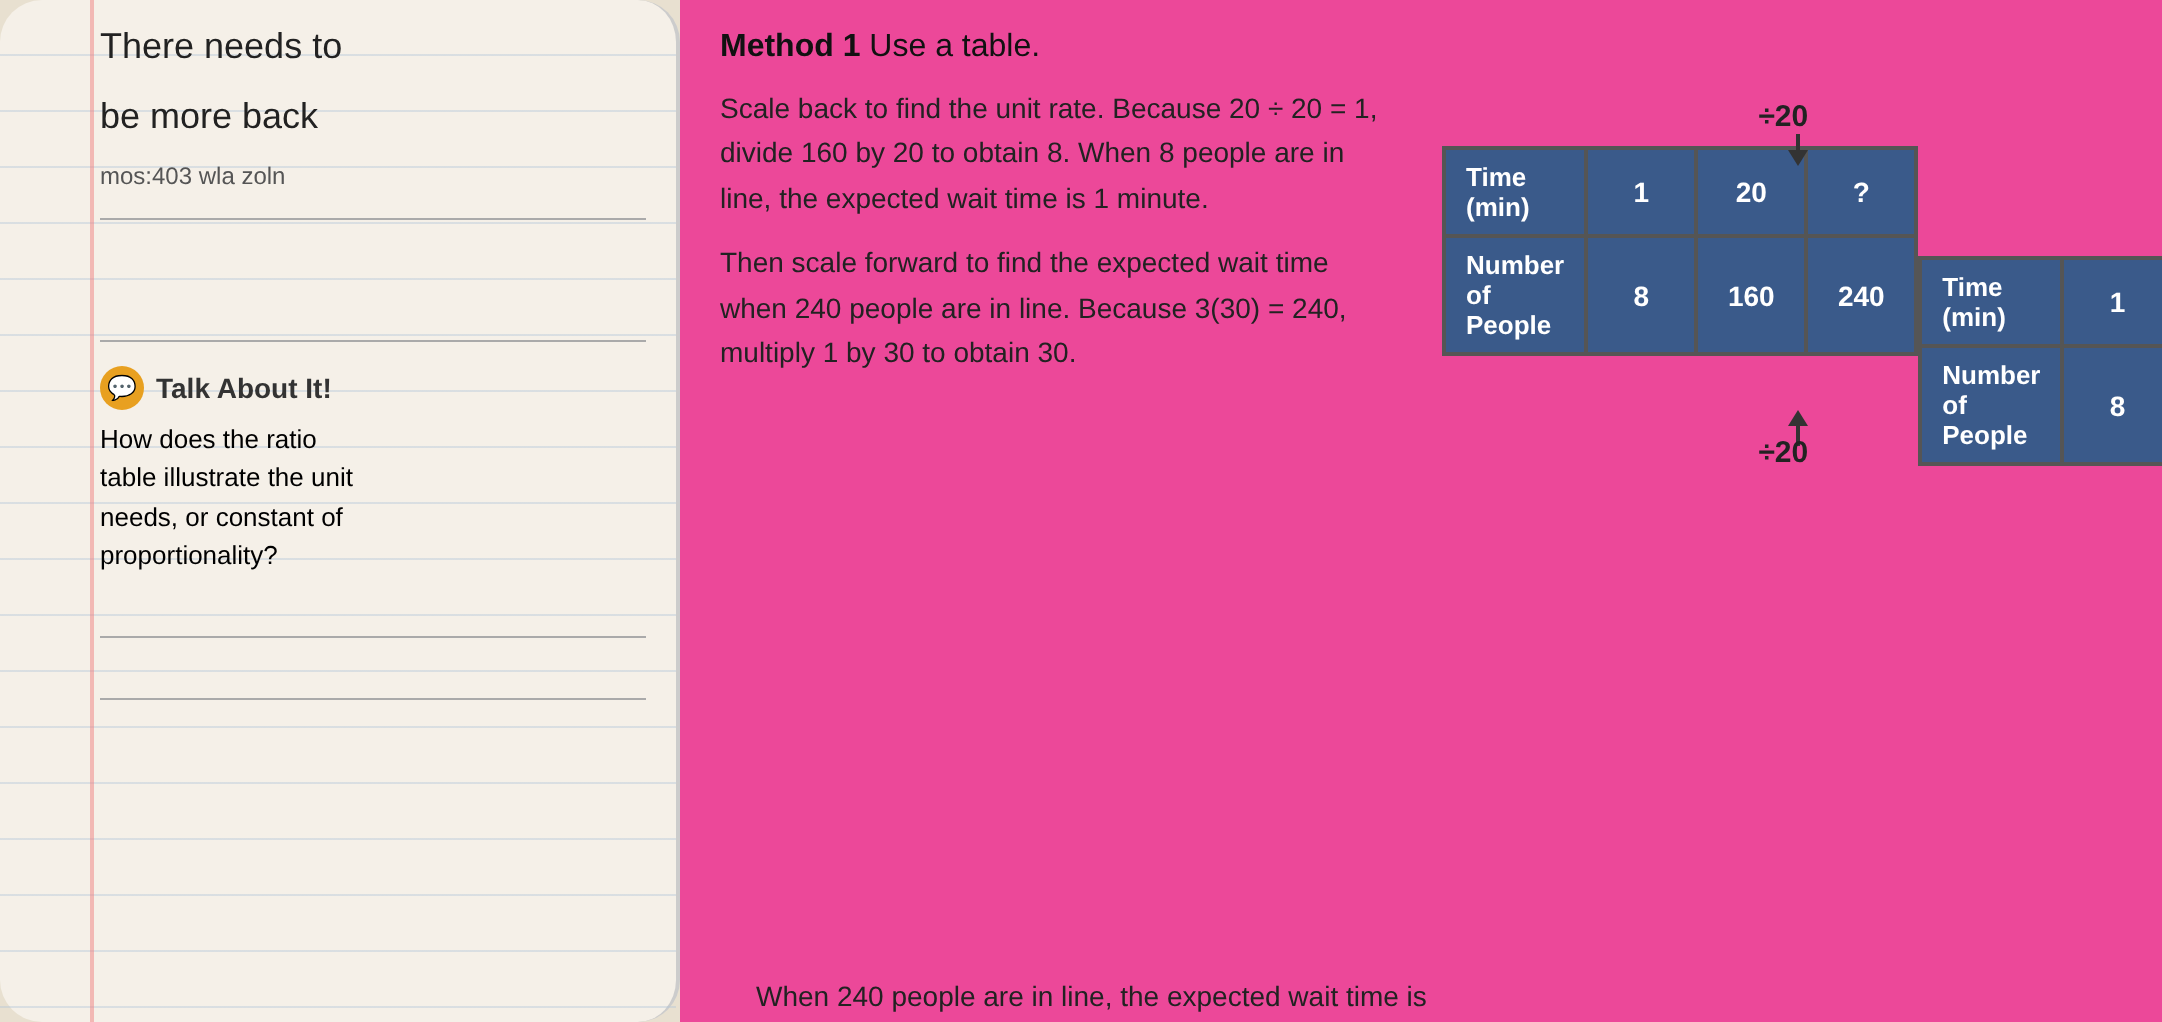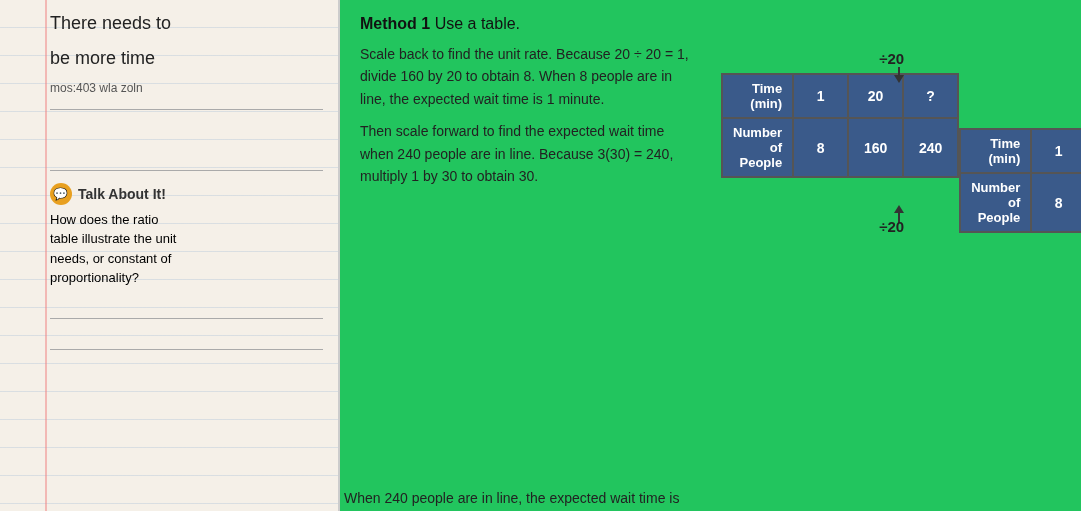--- a/index.html
+++ b/index.html
@@ -14,20 +14,21 @@
 
     
     .left-panel {
       width: 340px;
       min-width: 340px;
       background: #f5f0e8;
       border-right: 2px solid #ccc;
       padding: 10px 15px;
       position: relative;
       font-family: 'Comic Sans MS', cursive, sans-serif;
+      border-radius: 21px;
     }
     .left-panel .handwriting {
       font-family: 'Comic Sans MS', cursive, sans-serif;
       font-size: 18px;
       color: #222;
       line-height: 1.5;
       margin-bottom: 8px;
     }
     .left-panel .handwriting-small {
       font-family: 'Comic Sans MS', cursive, sans-serif;
@@ -92,21 +93,21 @@
       left: 45px;
       top: 0; bottom: 0;
       width: 2px;
       background: #f08080;
       opacity: 0.5;
     }
 
     
     .right-panel {
       flex: 1;
-      background: #22c55e;
+      background: #ec4899;
       padding: 15px 20px;
       position: relative;
     }
 
     .method-title {
       font-size: 16px;
       font-weight: bold;
       margin-bottom: 10px;
       color: #111;
     }
@@ -159,51 +160,51 @@
       padding: 6px 10px;
       font-size: 14px;
       text-align: center;
       color: #fff;
       min-width: 55px;
     }
     .ratio-table td.label-cell {
       background: #3a5a8a;
       font-weight: bold;
       font-size: 13px;
-      text-align: right;
+      text-align: left;
       color: #fff;
     }
     .ratio-table td.data-cell {
       background: #3a5a8a;
       color: #fff;
       font-weight: bold;
     }
 
     
     .bottom-text {
       position: absolute;
       bottom: 5px;
-      left: 4px;
+      left: 38px;
       right: 20px;
       font-size: 14px;
       color: #222;
       display: flex;
       align-items: flex-end;
       gap: 8px;
     }
   </style>
 </head>
 <body>
 
 <div class="left-panel">
   <div class="notebook-lines"></div>
   <div class="left-margin-line"></div>
   <div style="position:relative; z-index:1; padding-left: 35px;">
     <div class="handwriting">There needs to</div>
-    <div class="handwriting">be more time</div>
+    <div class="handwriting">be more back</div>
     <div class="handwriting-small" style="margin-bottom:4px;">mos:403 wla zoln</div>
     <div class="divider-line"></div>
     <div class="divider-line" style="margin-top:60px;"></div>
     <div class="talk-about-it" style="margin-top:10px;">
       <div class="talk-header">
         <div class="talk-icon">💬</div>
         <span>Talk About It!</span>
       </div>
       <div class="talk-body">
         <span>How does the ratio</span><br>

